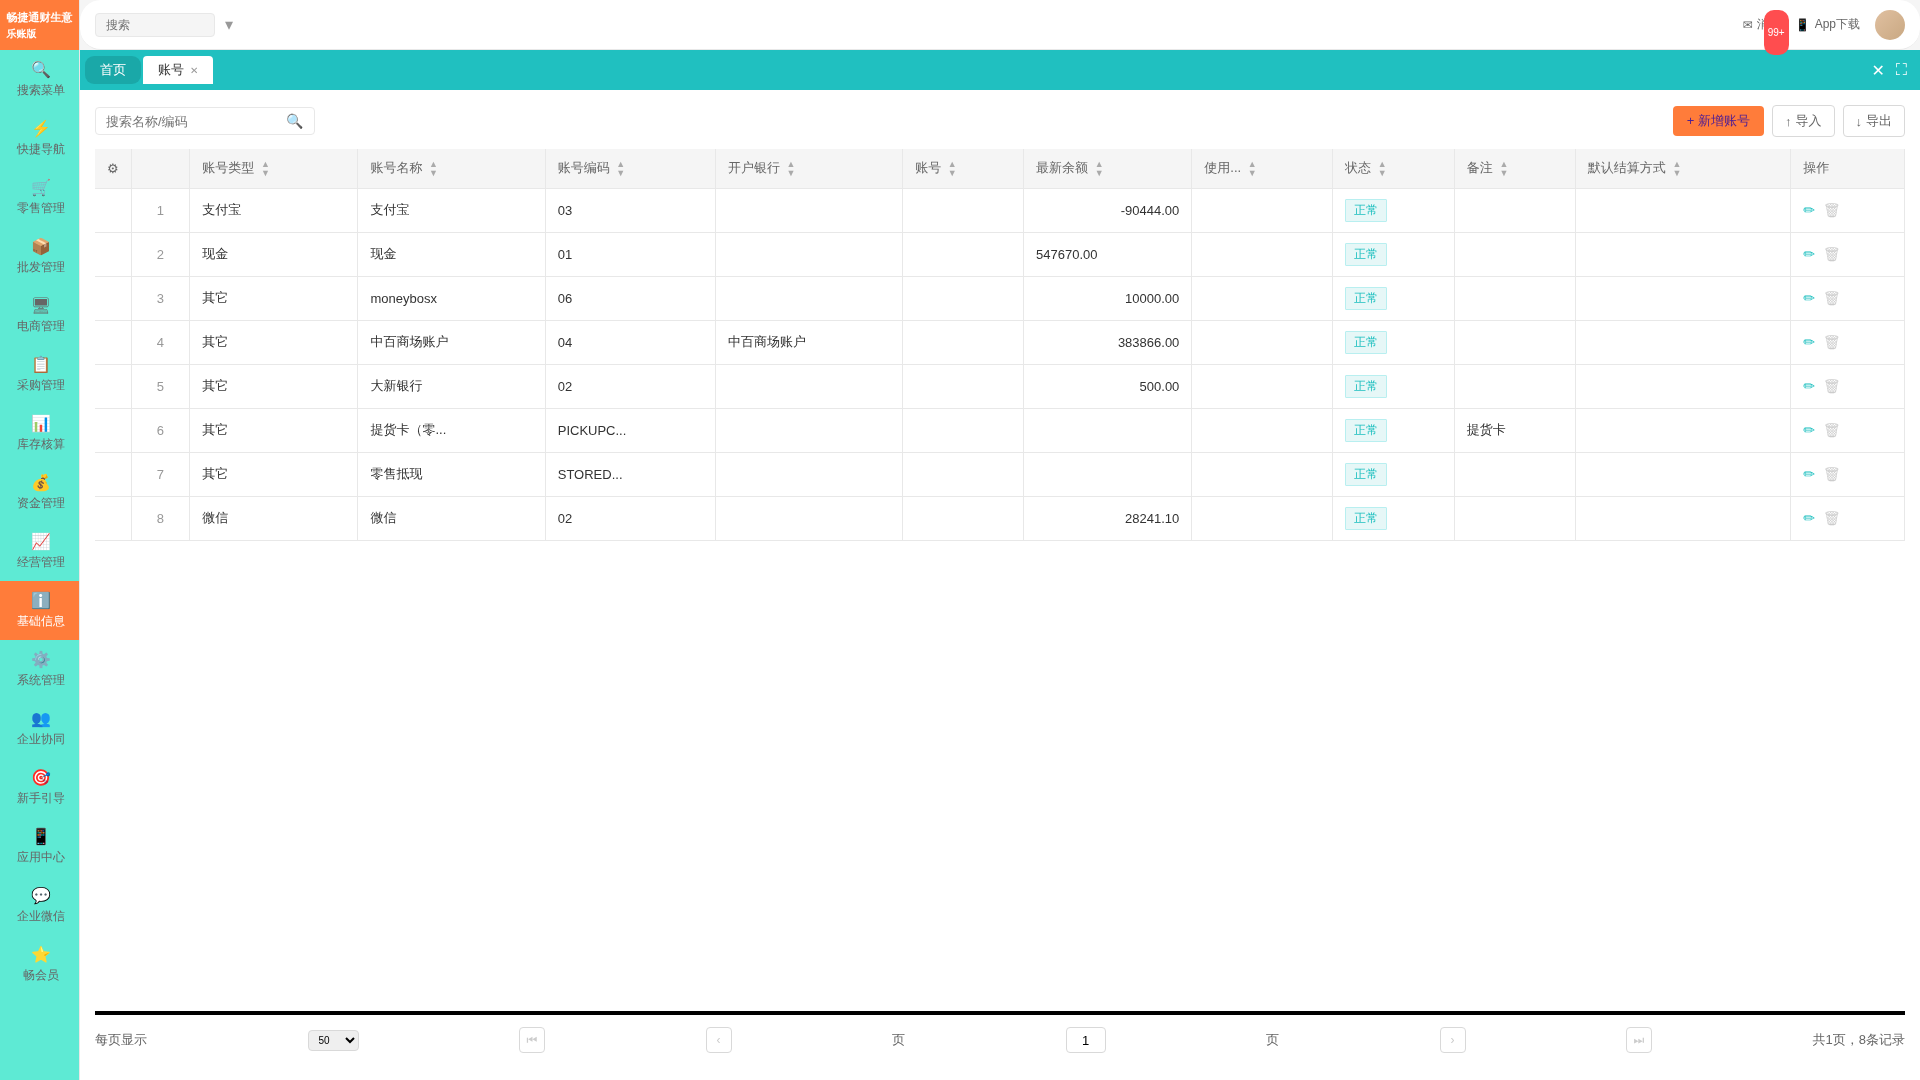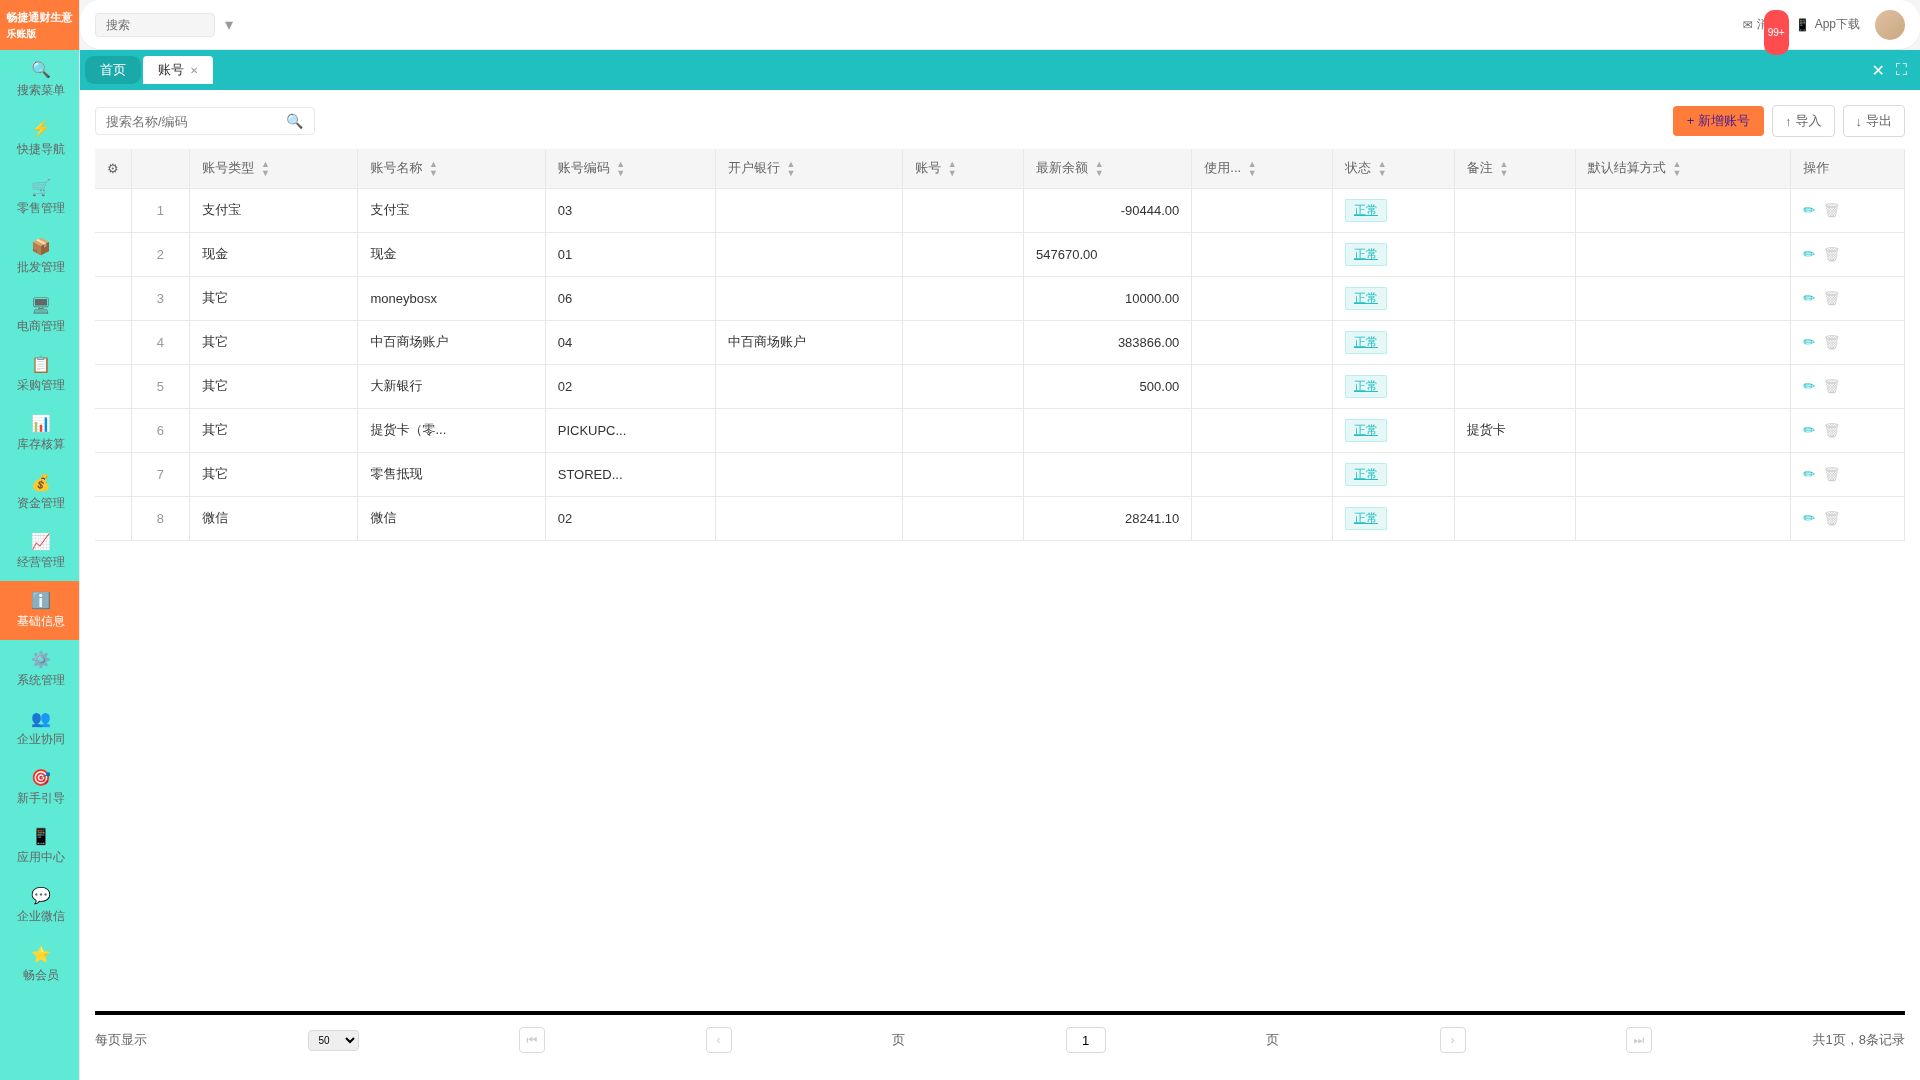--- a/index.html
+++ b/index.html
@@ -161,21 +161,21 @@
     }
     th .sort-icons { display: inline-flex; flex-direction: column; margin-left: 3px; font-size: 9px; color: #aaa; line-height: 1; vertical-align: middle; }
     td {
       padding: 10px 12px; font-size: 13px; color: #333;
       border-bottom: 1px solid #e8e8e8; border-right: 1px solid #e8e8e8;
       white-space: nowrap;
     }
     .row-num { color: #999; text-align: center; }
     .status-badge {
       display: inline-block; padding: 2px 8px; border-radius: 1px;
-      font-size: 12px; background: #e6f7f7; color: #20c0c0; border: 1px solid #b8eff0; text-decoration: underline;
+      font-size: 12px; background: #e6f7f7; color: #20c0c0; border: 1px solid #b8eff0;
     }
     .action-btns { display: flex; align-items: center; gap: 8px; }
     .edit-icon { color: #20c0c0; cursor: pointer; font-size: 14px; }
     .del-icon { color: #ccc; cursor: pointer; font-size: 14px; }
     .settings-col { width: 30px; text-align: center; }
 
     
     .pagination {
       display: flex; align-items: center; justify-content: space-between;
       padding: 12px 0; gap: 8px; font-size: 13px; color: #666;

